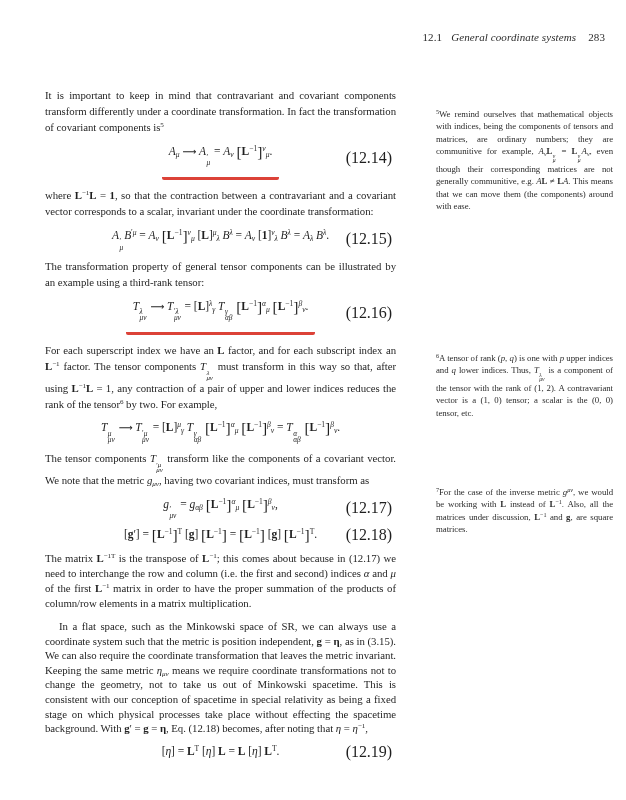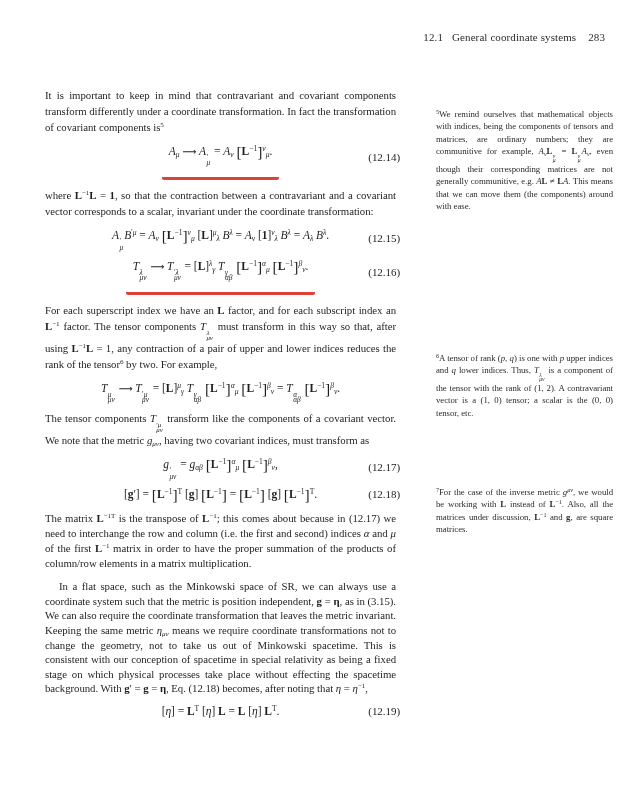--- a/index.html
+++ b/index.html
@@ -3,21 +3,21 @@
 <meta charset="utf-8">
 <style>
   :root{ --accent-red:#dc4238; --ink:#1f1f1f; }
   html,body{margin:0;padding:0;background:#ffffff;}
   body{width:626px;height:800px;font-family:"Liberation Serif","DejaVu Serif",serif;color:var(--ink);}
   .page{position:relative;width:626px;height:800px;overflow:hidden;background:#ffffff;}
 
   
   .running-head{position:absolute;top:31px;right:21px;font-size:11px;letter-spacing:0.1px;color:#2b2b2b;white-space:nowrap;}
   .running-head .sec{margin-right:9px;}
-  .running-head .ttl{margin-right:12px;}
+  .running-head .ttl{font-style:italic;margin-right:12px;}
 
   
   .main-col{position:absolute;left:37px;top:80px;width:367px;font-size:10.8px;line-height:15.9px;text-align:justify;letter-spacing:-0.05px;}
   .main-col p{margin:8px;}
   p.tight{line-height:15px;}
   p.tighter{line-height:14.6px;}
   p.indent{text-indent:14px;}
 
   sup{font-size:0.66em;line-height:0;vertical-align:0.55em;}
   sub{font-size:0.66em;line-height:0;vertical-align:-0.28em;}
@@ -28,21 +28,21 @@
   .st .su,.st .sb{display:block;font-size:0.64em;line-height:0.8em;text-align:left;white-space:nowrap;}
 
   
   .eqrow{position:relative;margin:7px 0 8px;text-align:center;}
   .eqrow.sp{margin:5px 0 6px;}
   .eqbody{display:block;width:100%;}
   .eqc{display:inline-block;font-size:11.5px;white-space:nowrap;}
   .bk{font-size:1.35em;line-height:0;vertical-align:-0.1em;}
   .arr{font-family:"DejaVu Sans",sans-serif;font-size:0.85em;}
   .red-underline{border-bottom:3.4px solid var(--accent-red);border-radius:2px;padding:0 7px 11px 7px;}
-  .eqnum{position:absolute;right:4px;top:50%;transform:translateY(-50%);font-size:11px;}
+  .eqnum{position:absolute;right:12px;top:50%;transform:translateY(-50%);font-size:16px;}
   .eqrow.ul .eqnum{top:calc(50% - 4px);}
 
   
   .margin-col{position:absolute;left:436px;top:0;width:177px;}
   .note{position:absolute;left:0;width:177px;font-size:8.8px;line-height:12.4px;text-align:justify;color:#2b2b2b;letter-spacing:-0.05px;}
   .note sup{font-size:0.7em;}
   .note .st{vertical-align:-0.4em;}
   .n5{top:108px;} .n6{top:352px;} .n7{top:486px;}
 </style>
 </head>
@@ -69,20 +69,21 @@
     <p>where <b>L</b><sup>−1</sup><b>L</b> = <b>1</b>, so that the contraction between a contravariant and a covariant vector corresponds to a scalar, invariant under the coordinate transformation:</p>
 
     <div class="eqrow">
       <span class="eqbody"><span class="eqc"><i>A</i><span class="st">
               <span class="su">′</span>
               <span class="sb"><i>μ</i></span>
             </span><i>B</i><sup>′<i>μ</i></sup> = <i>A<sub>ν</sub></i> <span class="bk">[</span><b>L</b><sup>−1</sup><span class="bk">]</span><sup><i>ν</i></sup><sub><i>μ</i></sub> [<b>L</b>]<sup><i>μ</i></sup><sub><i>λ</i></sub> <i>B</i><sup><i>λ</i></sup> = <i>A<sub>ν</sub></i> [<b>1</b>]<sup><i>ν</i></sup><sub><i>λ</i></sub> <i>B</i><sup><i>λ</i></sup> = <i>A<sub>λ</sub></i> <i>B</i><sup><i>λ</i></sup>.</span></span>
       <span class="eqnum">(12.15)</span>
     </div>
 
+    <p>The transformation property of general tensor components can be illustrated by an example using a third-rank tensor:</p>
 
     <div class="eqrow ul">
       <span class="eqbody"><span class="eqc red-underline"><i>T</i><span class="st">
               <span class="su"><i>λ</i></span>
               <span class="sb"><i>μν</i></span>
             </span> <span class="arr">⟶</span> <i>T</i><span class="st">
               <span class="su">′<i>λ</i></span>
               <span class="sb"><i>μν</i></span>
             </span> = [<b>L</b>]<sup><i>λ</i></sup><sub><i>γ</i></sub> <i>T</i><span class="st">
               <span class="su"><i>γ</i></span>

